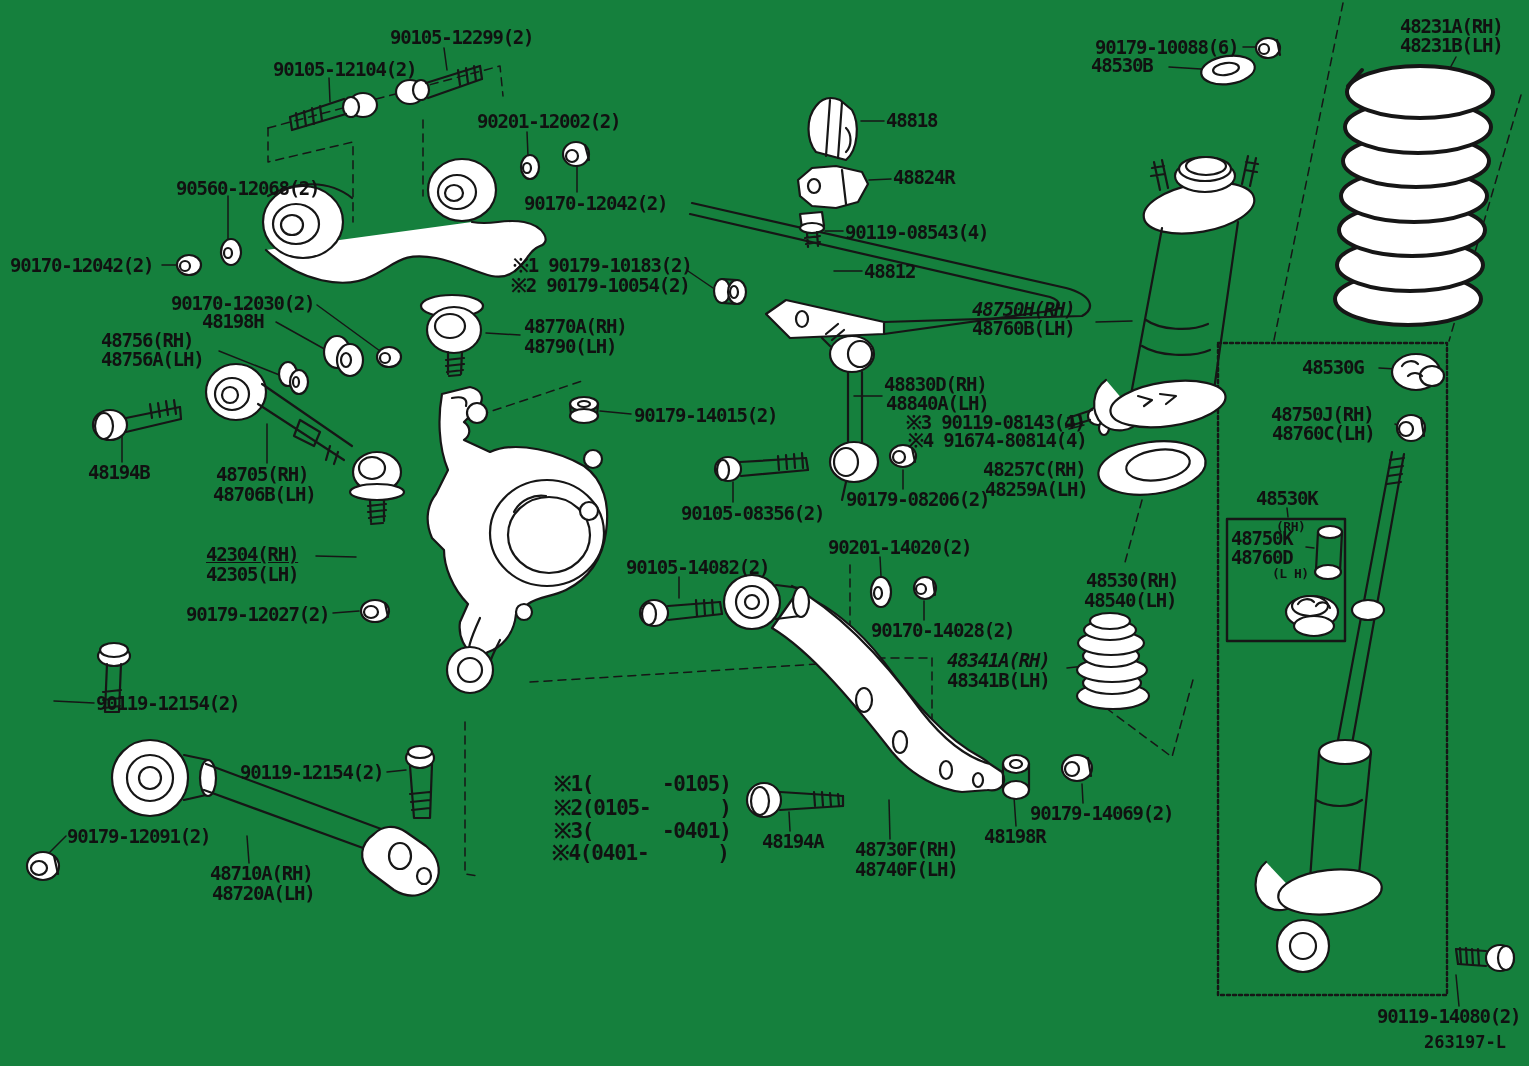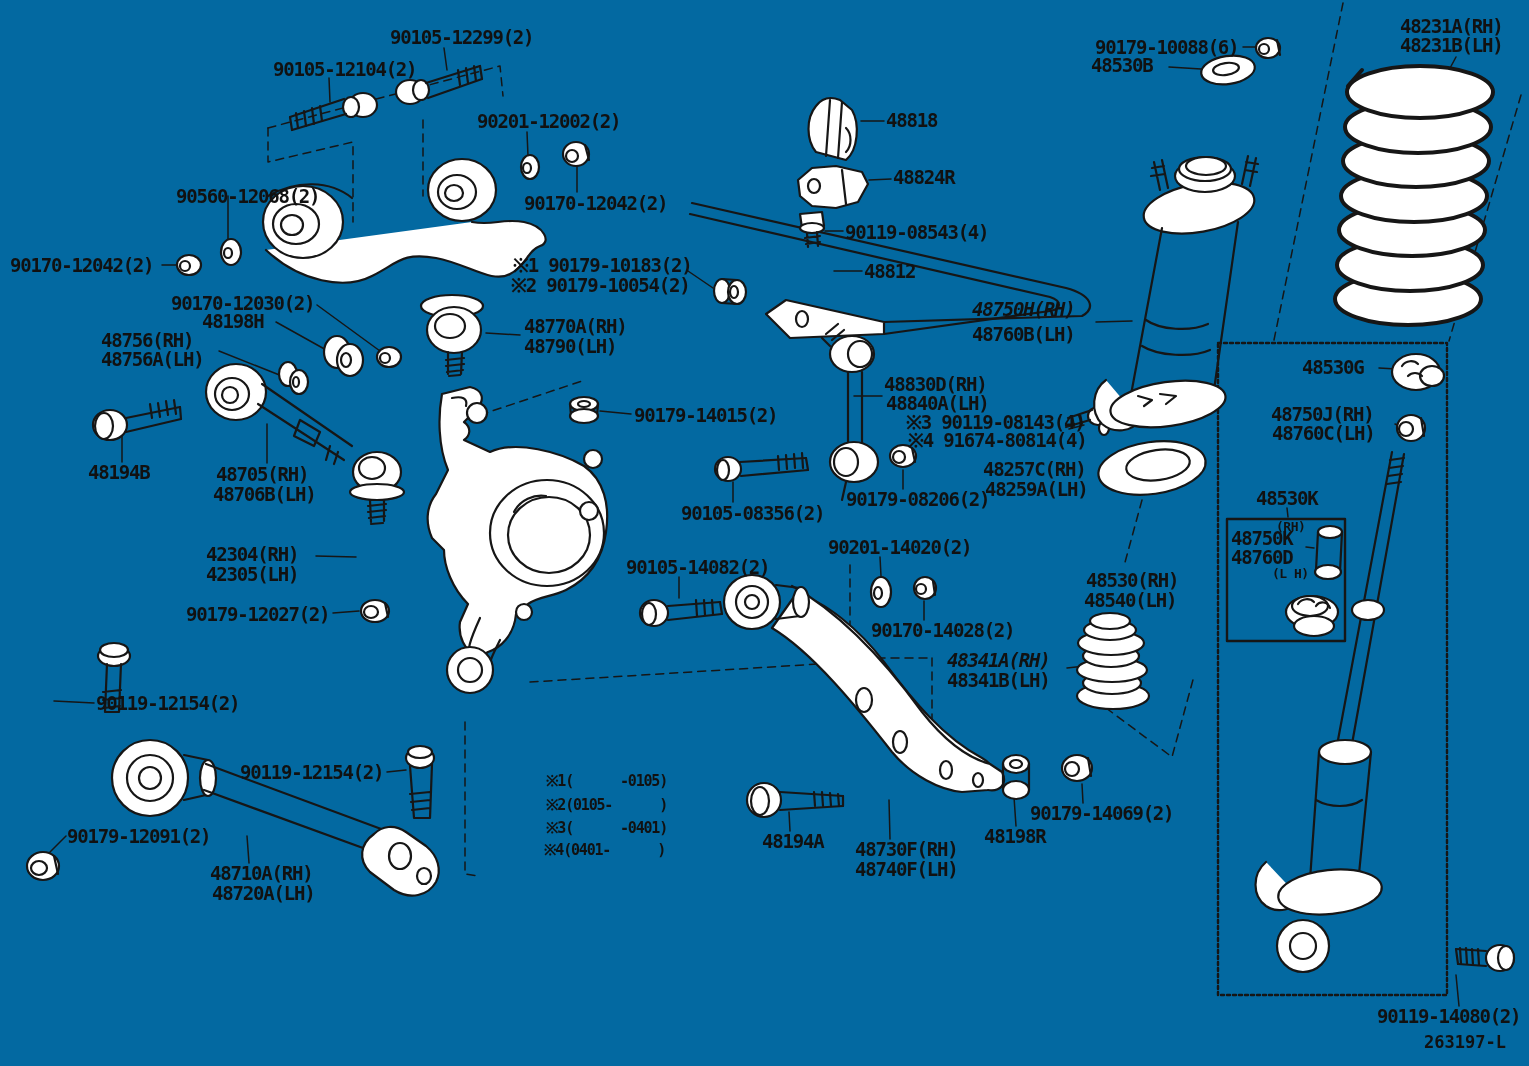--- a/index.html
+++ b/index.html
@@ -1,22 +1,22 @@
 <!DOCTYPE html>
 <html><head>
 <meta charset="utf-8">
 <style>
   html,body{margin:0;padding:0;background:#fff;}
-  #stage{position:relative;width:1529px;height:1066px;background:#0369a1;overflow:hidden;
+  #stage{position:relative;width:1529px;height:1066px;background:#15803d;overflow:hidden;
          font-family:"DejaVu Sans Mono","Liberation Mono",monospace;}
   #art{position:absolute;left:0;top:0;}
   .lbl{position:absolute;font-weight:700;color:#111;font-size:19px;line-height:1.02;
        letter-spacing:-1.2px;white-space:pre;}
   .lbl.small{font-size:13px;letter-spacing:-0.5px;}
-  .lbl.note{font-size:15px;}
+  .lbl.note{font-size:21px;margin-left:8px;}
   .lbl.code{font-size:17px;font-weight:600;letter-spacing:0px;}
 </style>
 </head>
 <body>
 
 <div id="stage">
 
 <svg id="art" width="1529" height="1066" viewBox="0 0 1529 1066" stroke="#161616" fill="none" stroke-width="2.2" stroke-linecap="round" stroke-linejoin="round">
 
   <g stroke-width="1.5" stroke-dasharray="8 6">
@@ -406,34 +406,34 @@
     <path d="M1486,951 L1456,949 M1486,966 L1458,964"></path>
     <path d="M1460,948 L1461,964 M1466,948 L1467,964 M1472,949 L1473,965 M1478,949 L1479,965 M1456,949 L1458,964"></path>
   </g>
 </svg>
 
 <div id="labels">
       <div class="lbl" style="left: 390px; top: 28px;">90105-12299(2)</div>
       <div class="lbl" style="left: 273px; top: 60px;">90105-12104(2)</div>
       <div class="lbl" style="left: 477px; top: 112px;">90201-12002(2)</div>
       <div class="lbl" style="left: 524px; top: 194px;">90170-12042(2)</div>
-      <div class="lbl" style="left: 176px; top: 179px; margin-top: 8px;">90560-12068(2)</div>
+      <div class="lbl" style="left: 176px; top: 179px;">90560-12068(2)</div>
       <div class="lbl" style="left: 10px; top: 256px;">90170-12042(2)</div>
       <div class="lbl" style="left: 171px; top: 294px;">90170-12030(2)</div>
       <div class="lbl" style="left: 202px; top: 312px;">48198H</div>
       <div class="lbl" style="left: 101px; top: 331px;">48756(RH)</div>
       <div class="lbl" style="left: 101px; top: 350px;">48756A(LH)</div>
       <div class="lbl" style="left: 513px; top: 256px;">※1 90179-10183(2)</div>
       <div class="lbl" style="left: 511px; top: 276px;">※2 90179-10054(2)</div>
       <div class="lbl" style="left: 524px; top: 317px;">48770A(RH)</div>
       <div class="lbl" style="left: 524px; top: 337px;">48790(LH)</div>
       <div class="lbl" style="left: 88px; top: 463px;">48194B</div>
       <div class="lbl" style="left: 216px; top: 465px;">48705(RH)</div>
       <div class="lbl" style="left: 213px; top: 485px;">48706B(LH)</div>
-      <div class="lbl" style="left: 206px; top: 545px;">42304(RH)</div>
+      <div class="lbl" style="left: 206px; top: 545px; text-decoration: underline;">42304(RH)</div>
       <div class="lbl" style="left: 206px; top: 565px;">42305(LH)</div>
       <div class="lbl" style="left: 186px; top: 605px;">90179-12027(2)</div>
       <div class="lbl" style="left: 634px; top: 406px;">90179-14015(2)</div>
       <div class="lbl" style="left: 886px; top: 111px;">48818</div>
       <div class="lbl" style="left: 893px; top: 168px;">48824R</div>
       <div class="lbl" style="left: 845px; top: 223px;">90119-08543(4)</div>
       <div class="lbl" style="left: 864px; top: 262px;">48812</div>
       <div class="lbl" style="left: 884px; top: 375px;">48830D(RH)</div>
       <div class="lbl" style="left: 886px; top: 394px;">48840A(LH)</div>
       <div class="lbl" style="left: 906px; top: 413px;">※3 90119-08143(4)</div>
@@ -461,21 +461,21 @@
       <div class="lbl" style="left: 984px; top: 827px;">48198R</div>
       <div class="lbl" style="left: 1030px; top: 804px;">90179-14069(2)</div>
       <div class="lbl" style="left: 67px; top: 827px;">90179-12091(2)</div>
       <div class="lbl" style="left: 210px; top: 864px;">48710A(RH)</div>
       <div class="lbl" style="left: 212px; top: 884px;">48720A(LH)</div>
       <div class="lbl" style="left: 1095px; top: 38px;">90179-10088(6)</div>
       <div class="lbl" style="left: 1091px; top: 56px;">48530B</div>
       <div class="lbl" style="left: 1400px; top: 17px;">48231A(RH)</div>
       <div class="lbl" style="left: 1400px; top: 36px;">48231B(LH)</div>
       <div class="lbl" style="left: 972px; top: 300px; font-style: italic;">48750H(RH)</div>
-      <div class="lbl" style="left: 972px; top: 319px; margin-top: 6px;">48760B(LH)</div>
+      <div class="lbl" style="left: 972px; top: 319px;">48760B(LH)</div>
       <div class="lbl" style="left: 1302px; top: 358px;">48530G</div>
       <div class="lbl" style="left: 1271px; top: 405px;">48750J(RH)</div>
       <div class="lbl" style="left: 1272px; top: 424px;">48760C(LH)</div>
       <div class="lbl" style="left: 1256px; top: 489px;">48530K</div>
       <div class="lbl small" style="left: 1276px; top: 520px;">(RH)</div>
       <div class="lbl" style="left: 1231px; top: 529px;">48750K</div>
       <div class="lbl" style="left: 1231px; top: 548px;">48760D</div>
       <div class="lbl small" style="left: 1272px; top: 567px;">(L H)</div>
       <div class="lbl" style="left: 1377px; top: 1007px;">90119-14080(2)</div>
       <div class="lbl code" style="left: 1424px; top: 1034px;">263197-L</div>

